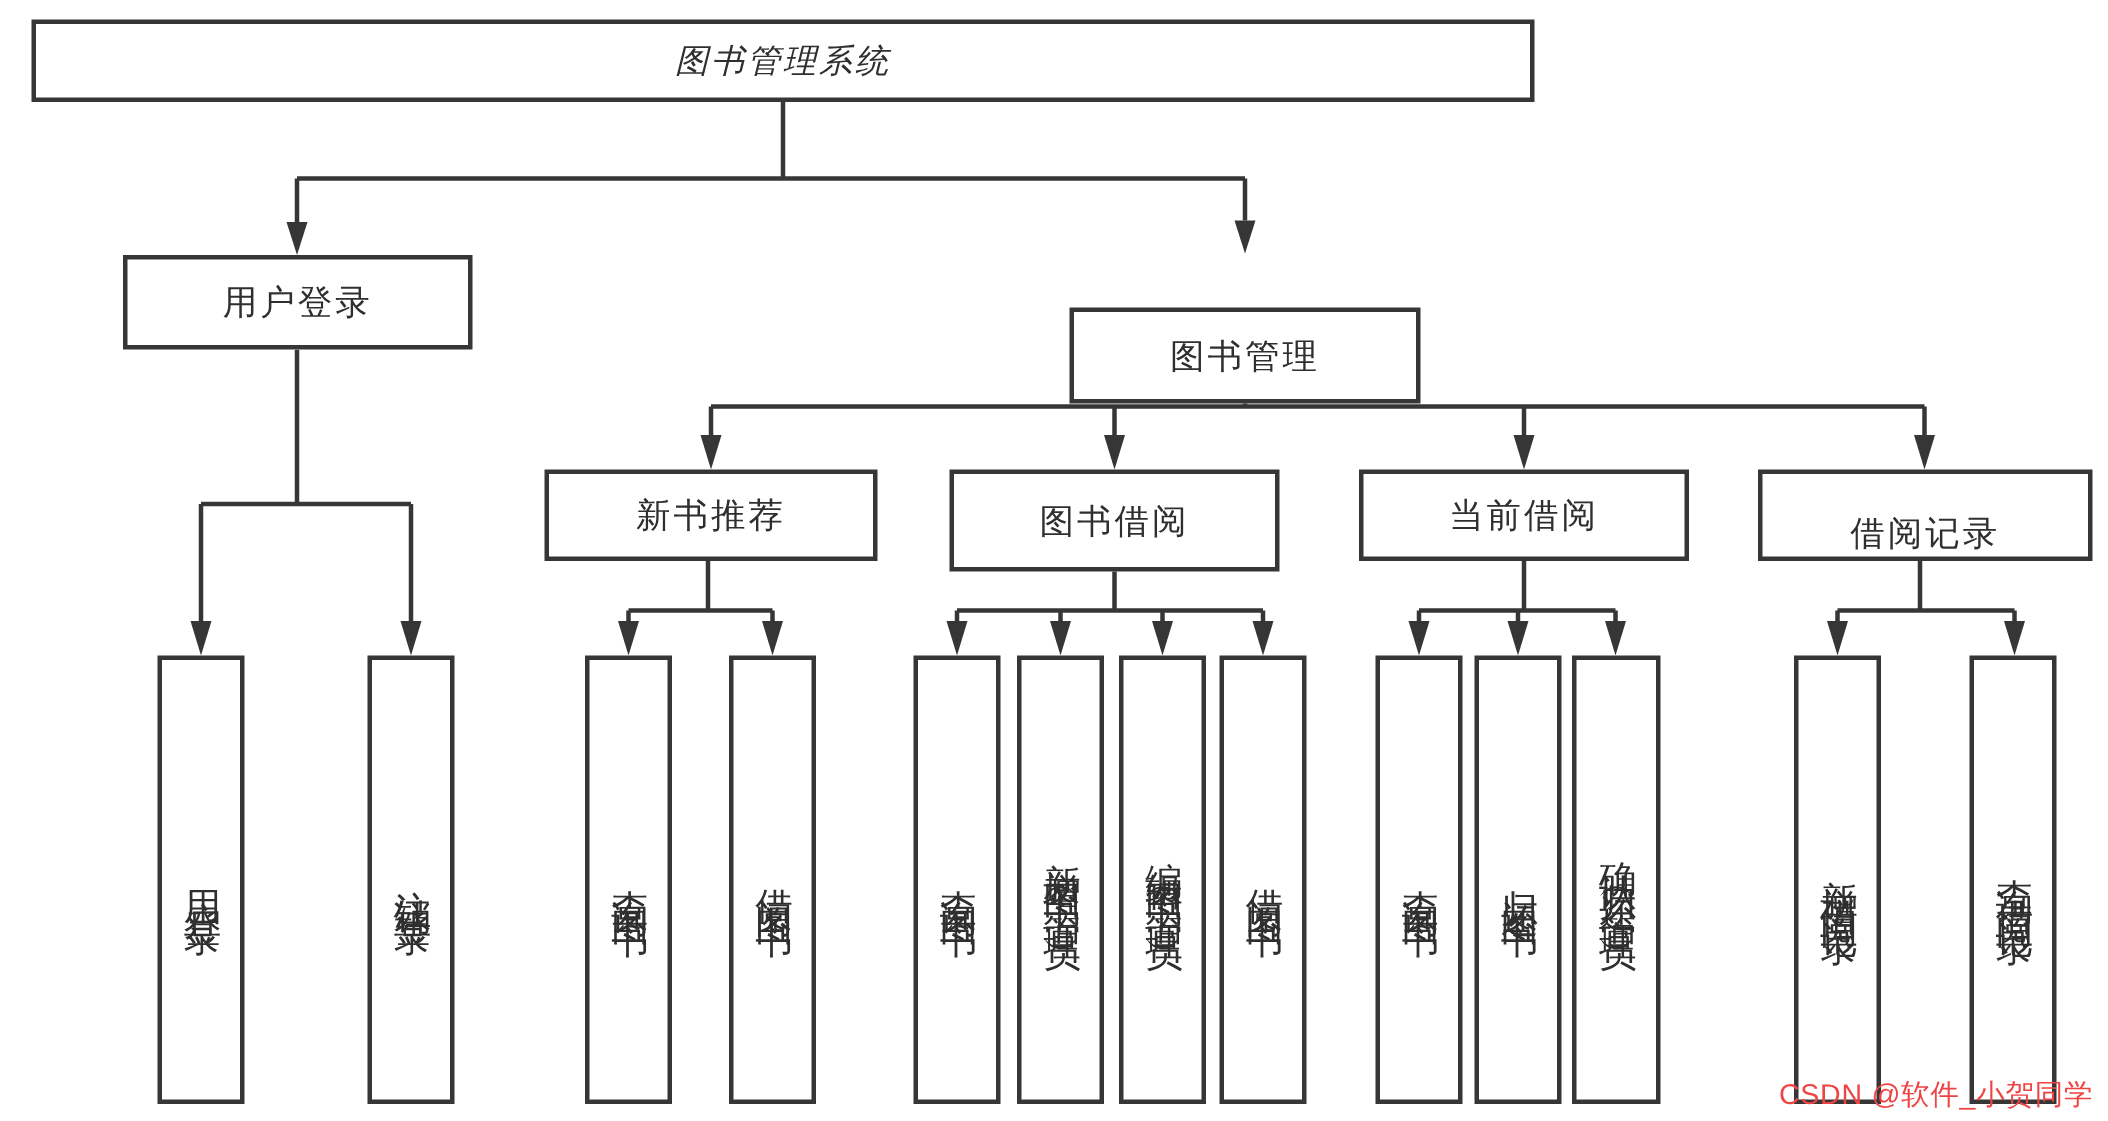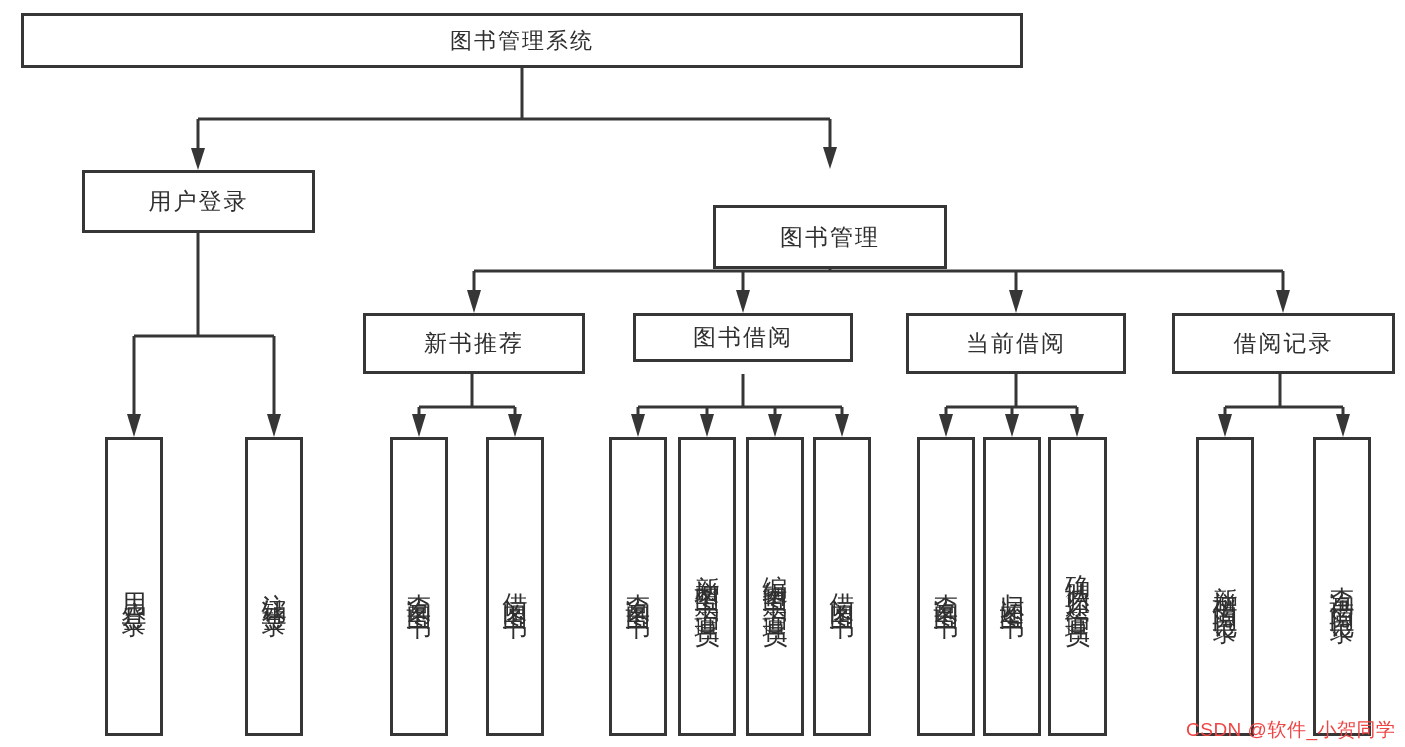--- a/index.html
+++ b/index.html
@@ -16,21 +16,21 @@
     position:absolute;
     box-sizing:border-box;
     background:#ffffff;
     border:3px solid #363636;
     display:flex;
     align-items:center;
     justify-content:center;
     z-index:1;
   }
   .h-label { font-size:23px; letter-spacing:2px; white-space:nowrap; }
-  .root-label { font-size:22px; letter-spacing:2px; white-space:nowrap; }
+  .root-label { font-size:22px; letter-spacing:2px; white-space:nowrap;font-style:italic; }
   .leaf .v-label {
     writing-mode:vertical-rl;
     text-orientation:mixed;
     font-size:25px;
     letter-spacing:7px;
     line-height:1;
   }
   .watermark {
     position:absolute;
     left:1186px; top:717px;
@@ -124,27 +124,27 @@
   <div class="box" style="left:82px; top:170px; width:233px; height:63px;">
     <span class="h-label">用户登录</span>
   </div>
   <div class="box" style="left:713px; top:169px; width:234px; height:64px;margin-top:36px;">
     <span class="h-label">图书管理</span>
   </div>
 
   <div class="box" style="left:363px; top:313px; width:222px; height:61px;">
     <span class="h-label">新书推荐</span>
   </div>
-  <div class="box" style="left:633px; top:313px; width:220px; height:49px;">
+  <div class="box" style="left:633px; top:313px; width:220px; height:68px;">
     <span class="h-label">图书借阅</span>
   </div>
   <div class="box" style="left:906px; top:313px; width:220px; height:61px;">
     <span class="h-label">当前借阅</span>
   </div>
-  <div class="box" style="left:1172px; top:313px; width:223px; height:61px;">
+  <div class="box" style="left:1172px; top:313px; width:223px; height:61px;align-items:flex-end;">
     <span class="h-label">借阅记录</span>
   </div>
 
   <div class="box leaf" style="left:105px; top:437px; width:58px; height:299px;">
     <span class="v-label">用户登录</span>
   </div>
   <div class="box leaf" style="left:245px; top:437px; width:58px; height:299px;">
     <span class="v-label">注销登录</span>
   </div>
 

